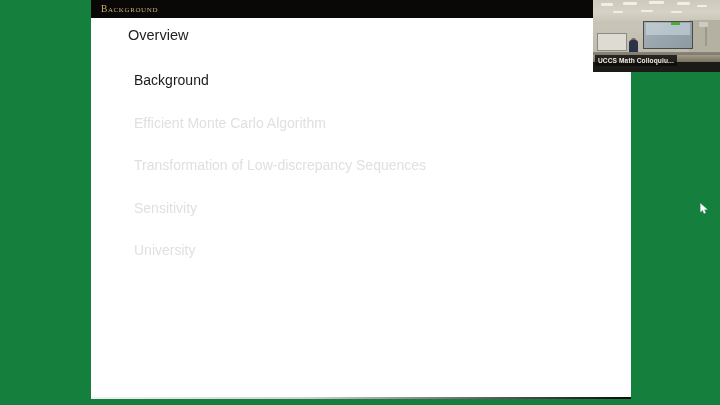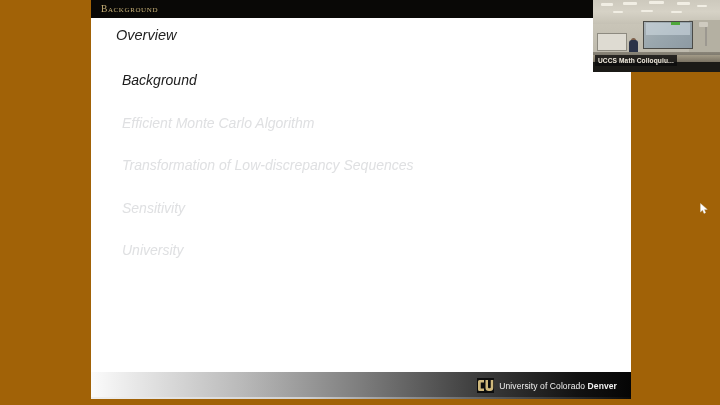--- a/index.html
+++ b/index.html
@@ -2,21 +2,21 @@
 <html><head>
 <meta charset="utf-8">
 <style>
   * { margin:0; padding:0; box-sizing:border-box; }
   html,body { width:720px; height:405px; overflow:hidden; background:#000; }
   body { font-family:"Liberation Sans", sans-serif; }
 
   #screen {
     position:relative;
     width:720px; height:405px;
-    background:#a16207;
+    background:#15803d;
   }
 
   
   #slide {
     position:absolute;
     left:91px; top:0px;
     width:540px; height:399px;
     background:#ffffff;
     overflow:hidden;
   }
@@ -35,24 +35,23 @@
     letter-spacing:0.6px;
     padding-left:10px;
     font-variant:small-caps;
     font-family:"Liberation Serif", serif;
     text-transform:capitalize;
   }
 
   
   #slide-body {
     position:absolute;
-    left:0; top:18px;
+    left:12px; top:18px;
     width:540px; height:382px;
     background:#ffffff;
-    font-style:italic;
   }
 
   #frame-title {
     position:absolute;
     left:25px; top:9px;
     font-size:14.5px;
     color:#222222;
     font-family:"Liberation Sans", sans-serif;
   }
 
@@ -218,35 +217,20 @@
       <div id="toc">
         <div class="toc-item active">Background</div>
         <div class="toc-item dim">Efficient Monte Carlo Algorithm</div>
         <div class="toc-item dim">Transformation of Low-discrepancy Sequences</div>
         <div class="toc-item dim">Sensitivity</div>
         <div class="toc-item dim">University</div>
       </div>
 
     </div>
 
-    <div id="slide-footer">
-      <div id="footer-brand">
-        <span id="cu-logo">
-          <svg width="17" height="15" viewBox="0 0 34 30" xmlns="http://www.w3.org/2000/svg">
-            <rect x="0" y="0" width="34" height="30" fill="#0d0d0d"></rect>
-            <path d="M14 4 H5 a3 3 0 0 0 -3 3 v16 a3 3 0 0 0 3 3 h9 v-5 H7.5 V9 H14 Z" fill="#cfb87c"></path>
-            <path d="M17 4 h5 v14.5 a2 2 0 0 0 2 2 h1.5 a2 2 0 0 0 2 -2 V4 h5 v15.5
-                     a6.5 6.5 0 0 1 -6.5 6.5 h-2.5 a6.5 6.5 0 0 1 -6.5 -6.5 Z" fill="#cfb87c"></path>
-          </svg>
-        </span>
-        <span id="footer-brand-text">
-          <span>University of Colorado </span><span class="bold">Denver</span>
-        </span>
-      </div>
-    </div>
 
     <div id="slide-bottom-edge"></div>
   </div>
 
   <div id="camera">
     <div class="cam-layer" id="cam-ceiling">
       <div class="cam-light" style="left:8px;  top:3px;  width:12px; height:3px;"></div>
       <div class="cam-light" style="left:30px; top:2px;  width:14px; height:3px;"></div>
       <div class="cam-light" style="left:56px; top:1px;  width:15px; height:3px;"></div>
       <div class="cam-light" style="left:84px; top:2px;  width:13px; height:3px;"></div>

